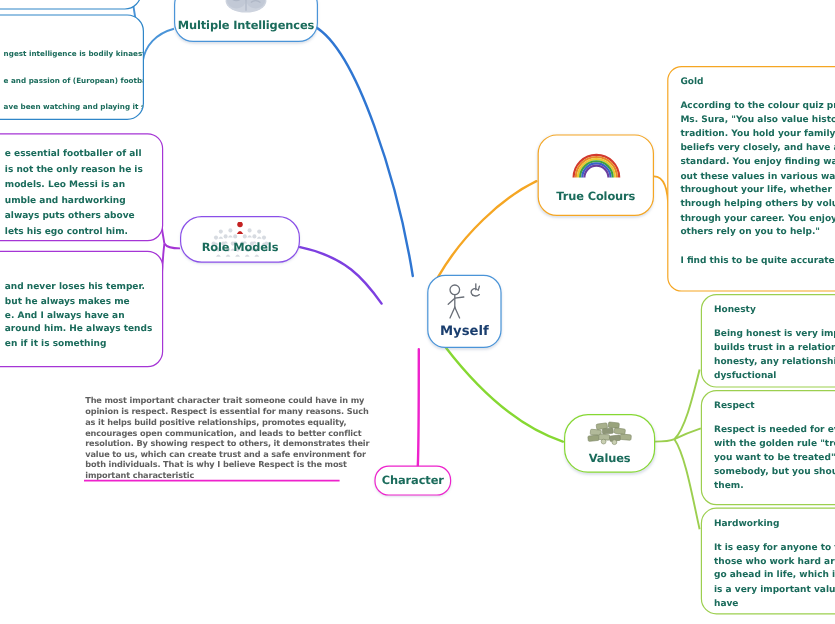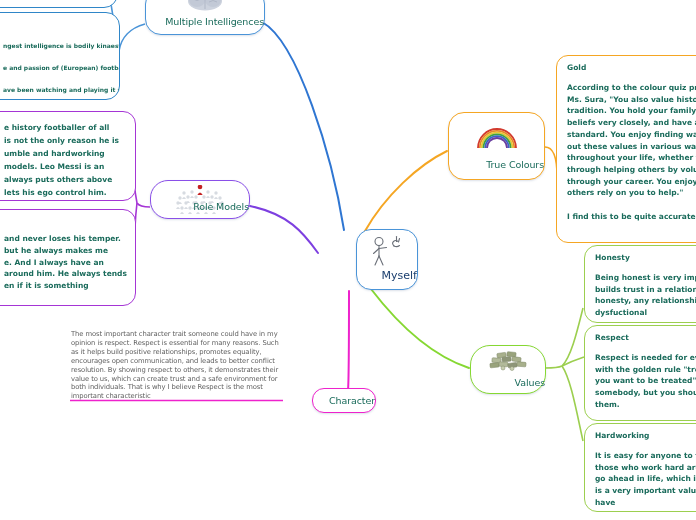--- a/index.html
+++ b/index.html
@@ -7,32 +7,32 @@
     width:696px;height:520px;position:relative;overflow:hidden;
     background:#ffffff;
     font-family:"DejaVu Sans","Liberation Sans",sans-serif;
   }
   #wires{position:absolute;left:0;top:0;width:696px;height:520px;z-index:0;}
   .node{
     position:absolute;background:#fff;z-index:2;box-sizing:border-box;
     box-shadow:0 1px 2px rgba(120,140,170,.25);
   }
   .node .label{
-    position:absolute;left:0;right:0;text-align:right;
-    font-weight:normal;color:#1A6B5B;font-size:9.5px;letter-spacing:-0.1px;
+    position:absolute;left:0;right:0;text-align:center;
+    font-weight:bold;color:#1A6B5B;font-size:9.5px;letter-spacing:-0.1px;
   }
   .node .nicon{position:absolute;left:50%;transform:translateX(-50%);}
   .note{
     position:absolute;background:#fff;z-index:1;box-sizing:border-box;
     border-radius:13px;color:#1A6B5B;font-weight:bold;overflow:hidden;
   }
   .note .title{font-size:7.5px;line-height:10px;}
   .note .body .ln{white-space:nowrap;}
   .floating-text{
-    position:absolute;z-index:1;color:#5F5F5F;font-weight:normal;
+    position:absolute;z-index:1;color:#5F5F5F;font-weight:bold;
     font-size:6.8px;line-height:8.9px;letter-spacing:-0.1px;
   }
   .floating-text .ln{white-space:nowrap;}
 
   
   .mi-node{left:145px;top:-12px;width:120px;height:47px;border:1.6px solid #4A94D8;border-radius:16px;}
   .mi-note-hidden{left:-40px;top:-34px;width:158px;height:42px;border:1.6px solid #2F86C8;border-radius:14px;}
   .mi-note{left:-40px;top:12px;width:160px;height:88px;border:1.6px solid #2F86C8;border-radius:14px;}
   .mi-note .body{padding:22px 4px 0 42px;font-size:6px;line-height:22px;}
 
@@ -162,24 +162,24 @@
       <use href="#pp" x="44" y="23"></use>
     <g transform="translate(30,2) scale(1.35)">
       <circle cx="0" cy="0" r="1.7" fill="#C42222"></circle>
       <path d="M-2,6 q2,-4 4,0 z" fill="#C42222"></path>
     </g>
   </svg>
   <div class="label" style="bottom:6px">Role Models</div>
 </div>
 <div class="note rm-note1">
   <div class="body">
-      <div class="ln">e history footballer of all</div>
+      <div class="ln">e essential footballer of all</div>
       <div class="ln">is not the only reason he is</div>
+      <div class="ln">models. Leo Messi is an</div>
       <div class="ln">umble and hardworking</div>
-      <div class="ln">models. Leo Messi is an</div>
       <div class="ln">always puts others above</div>
       <div class="ln">lets his ego control him.</div>
     </div>
 </div>
 <div class="note rm-note2">
   <div class="body">
       <div class="ln">and never loses his temper.</div>
       <div class="ln">but he always makes me</div>
       <div class="ln">e. And I always have an</div>
       <div class="ln">around him. He always tends</div>

